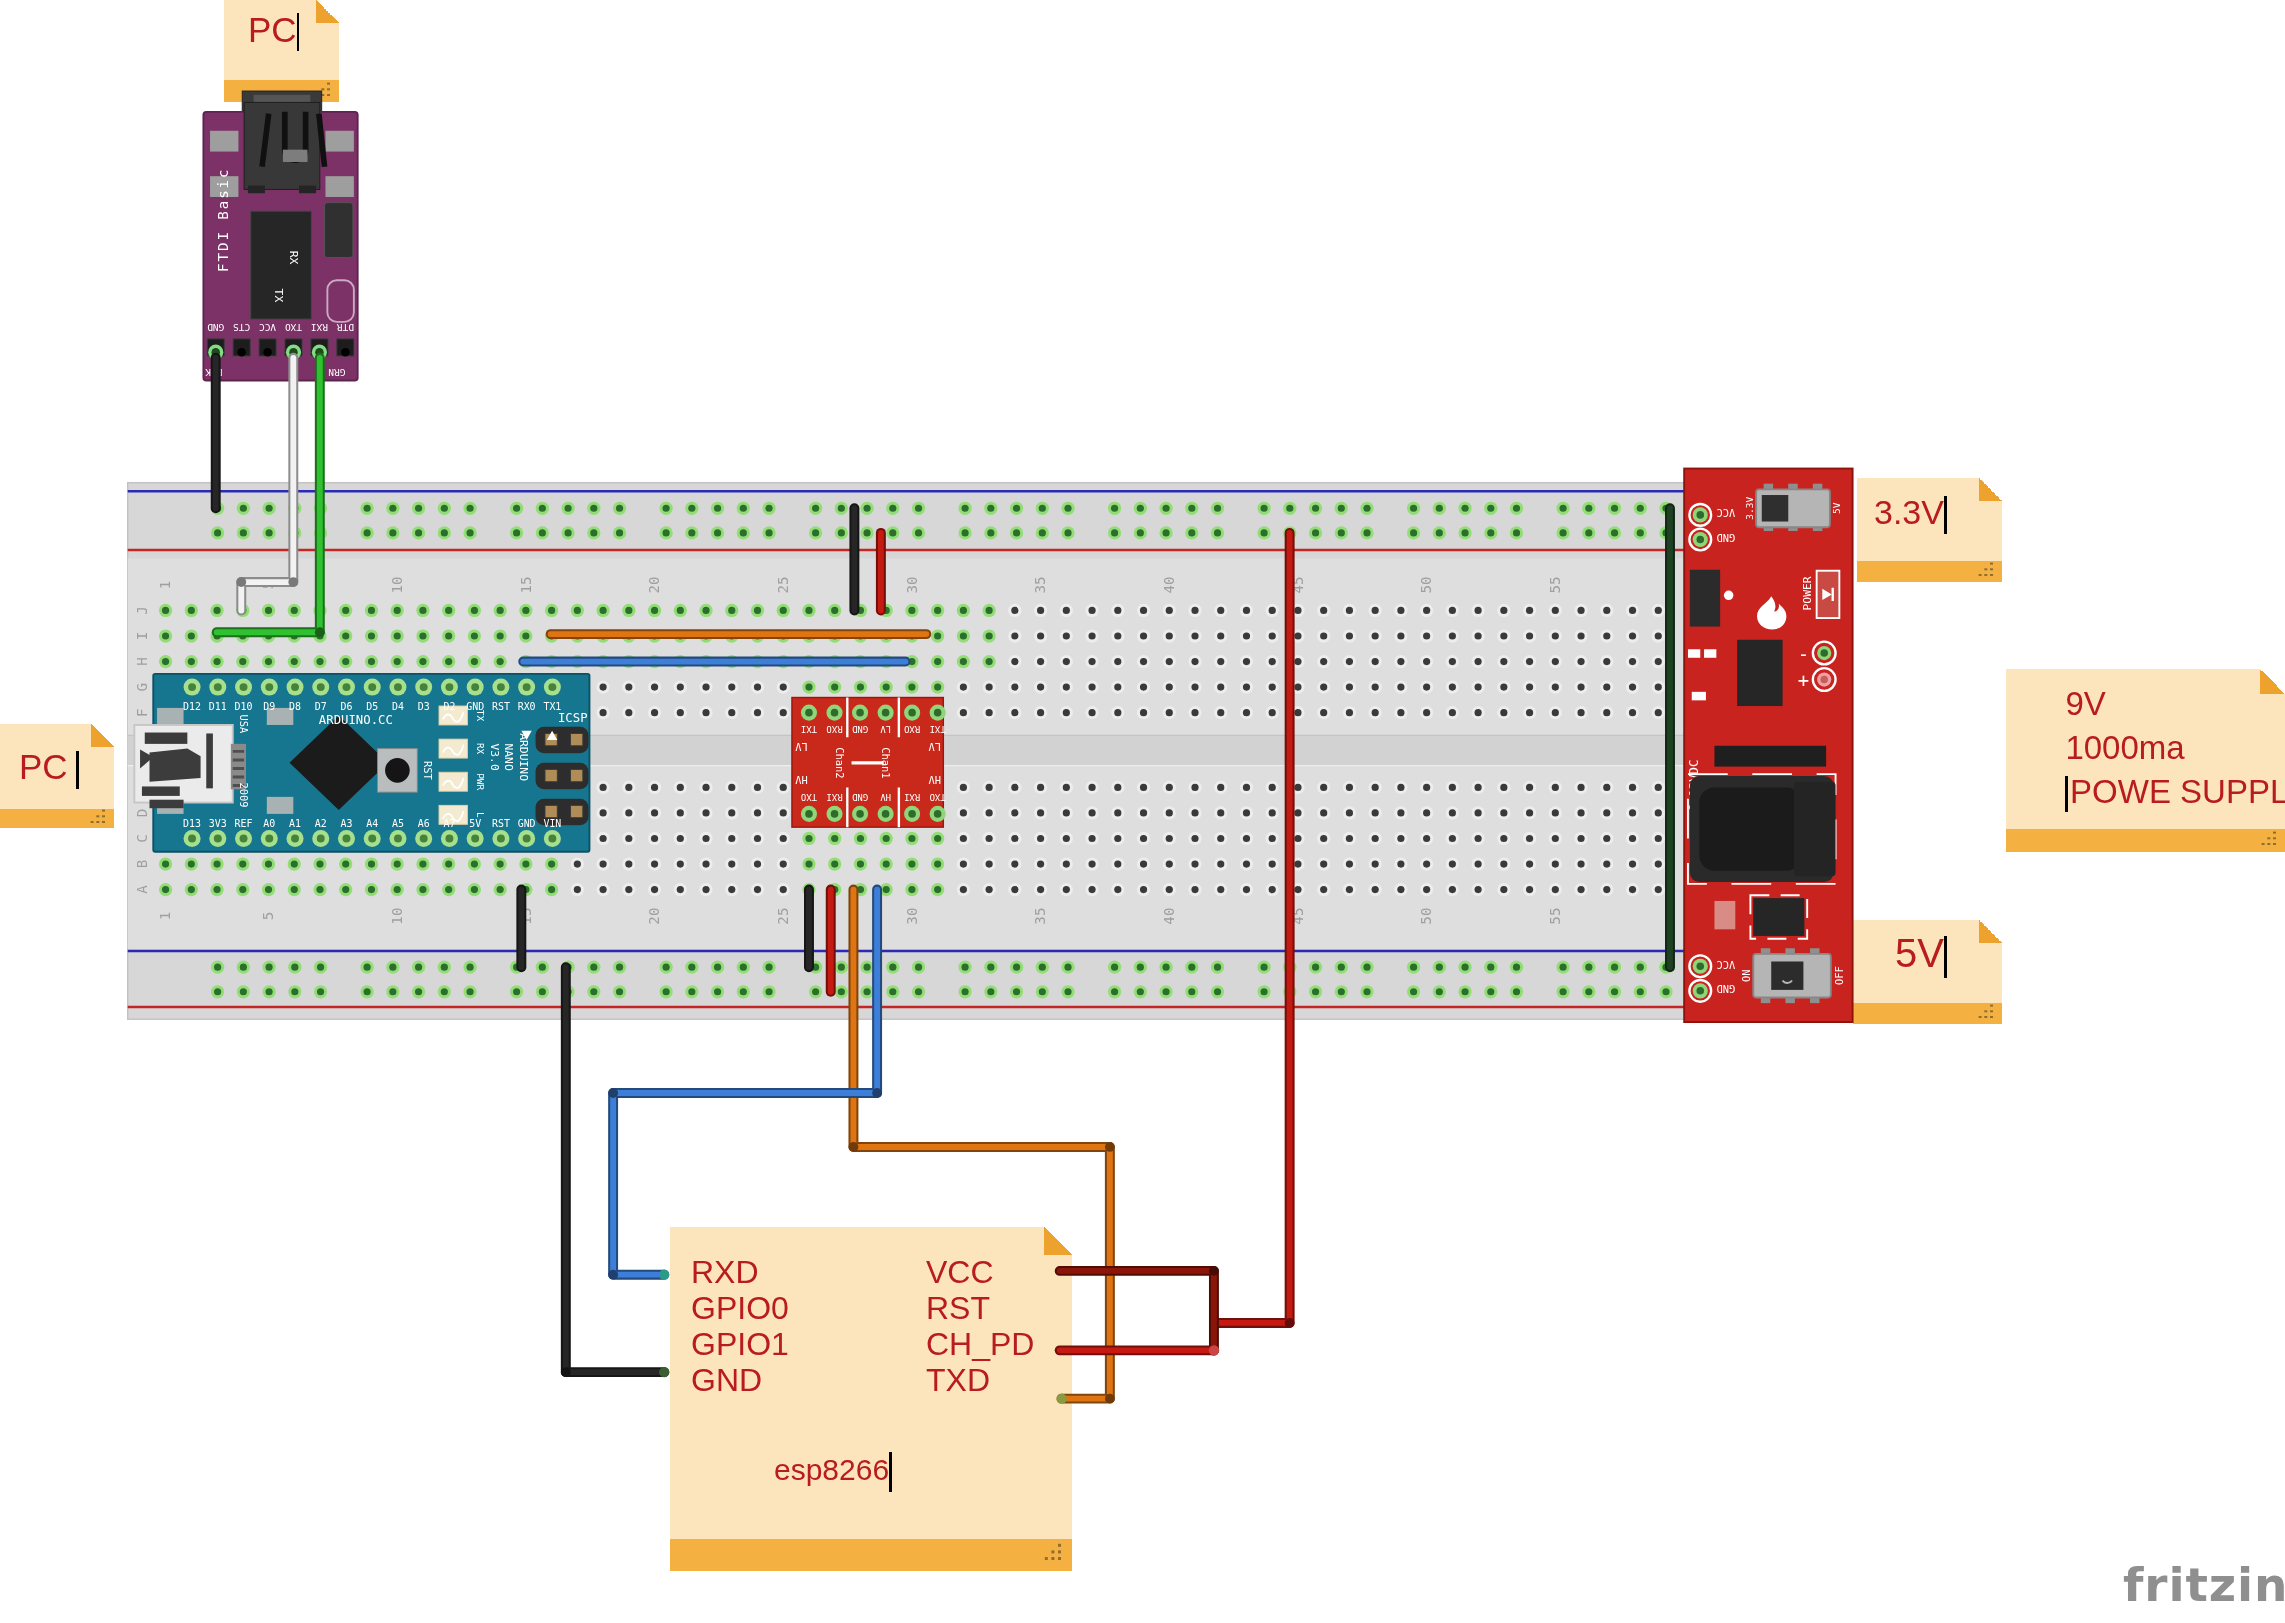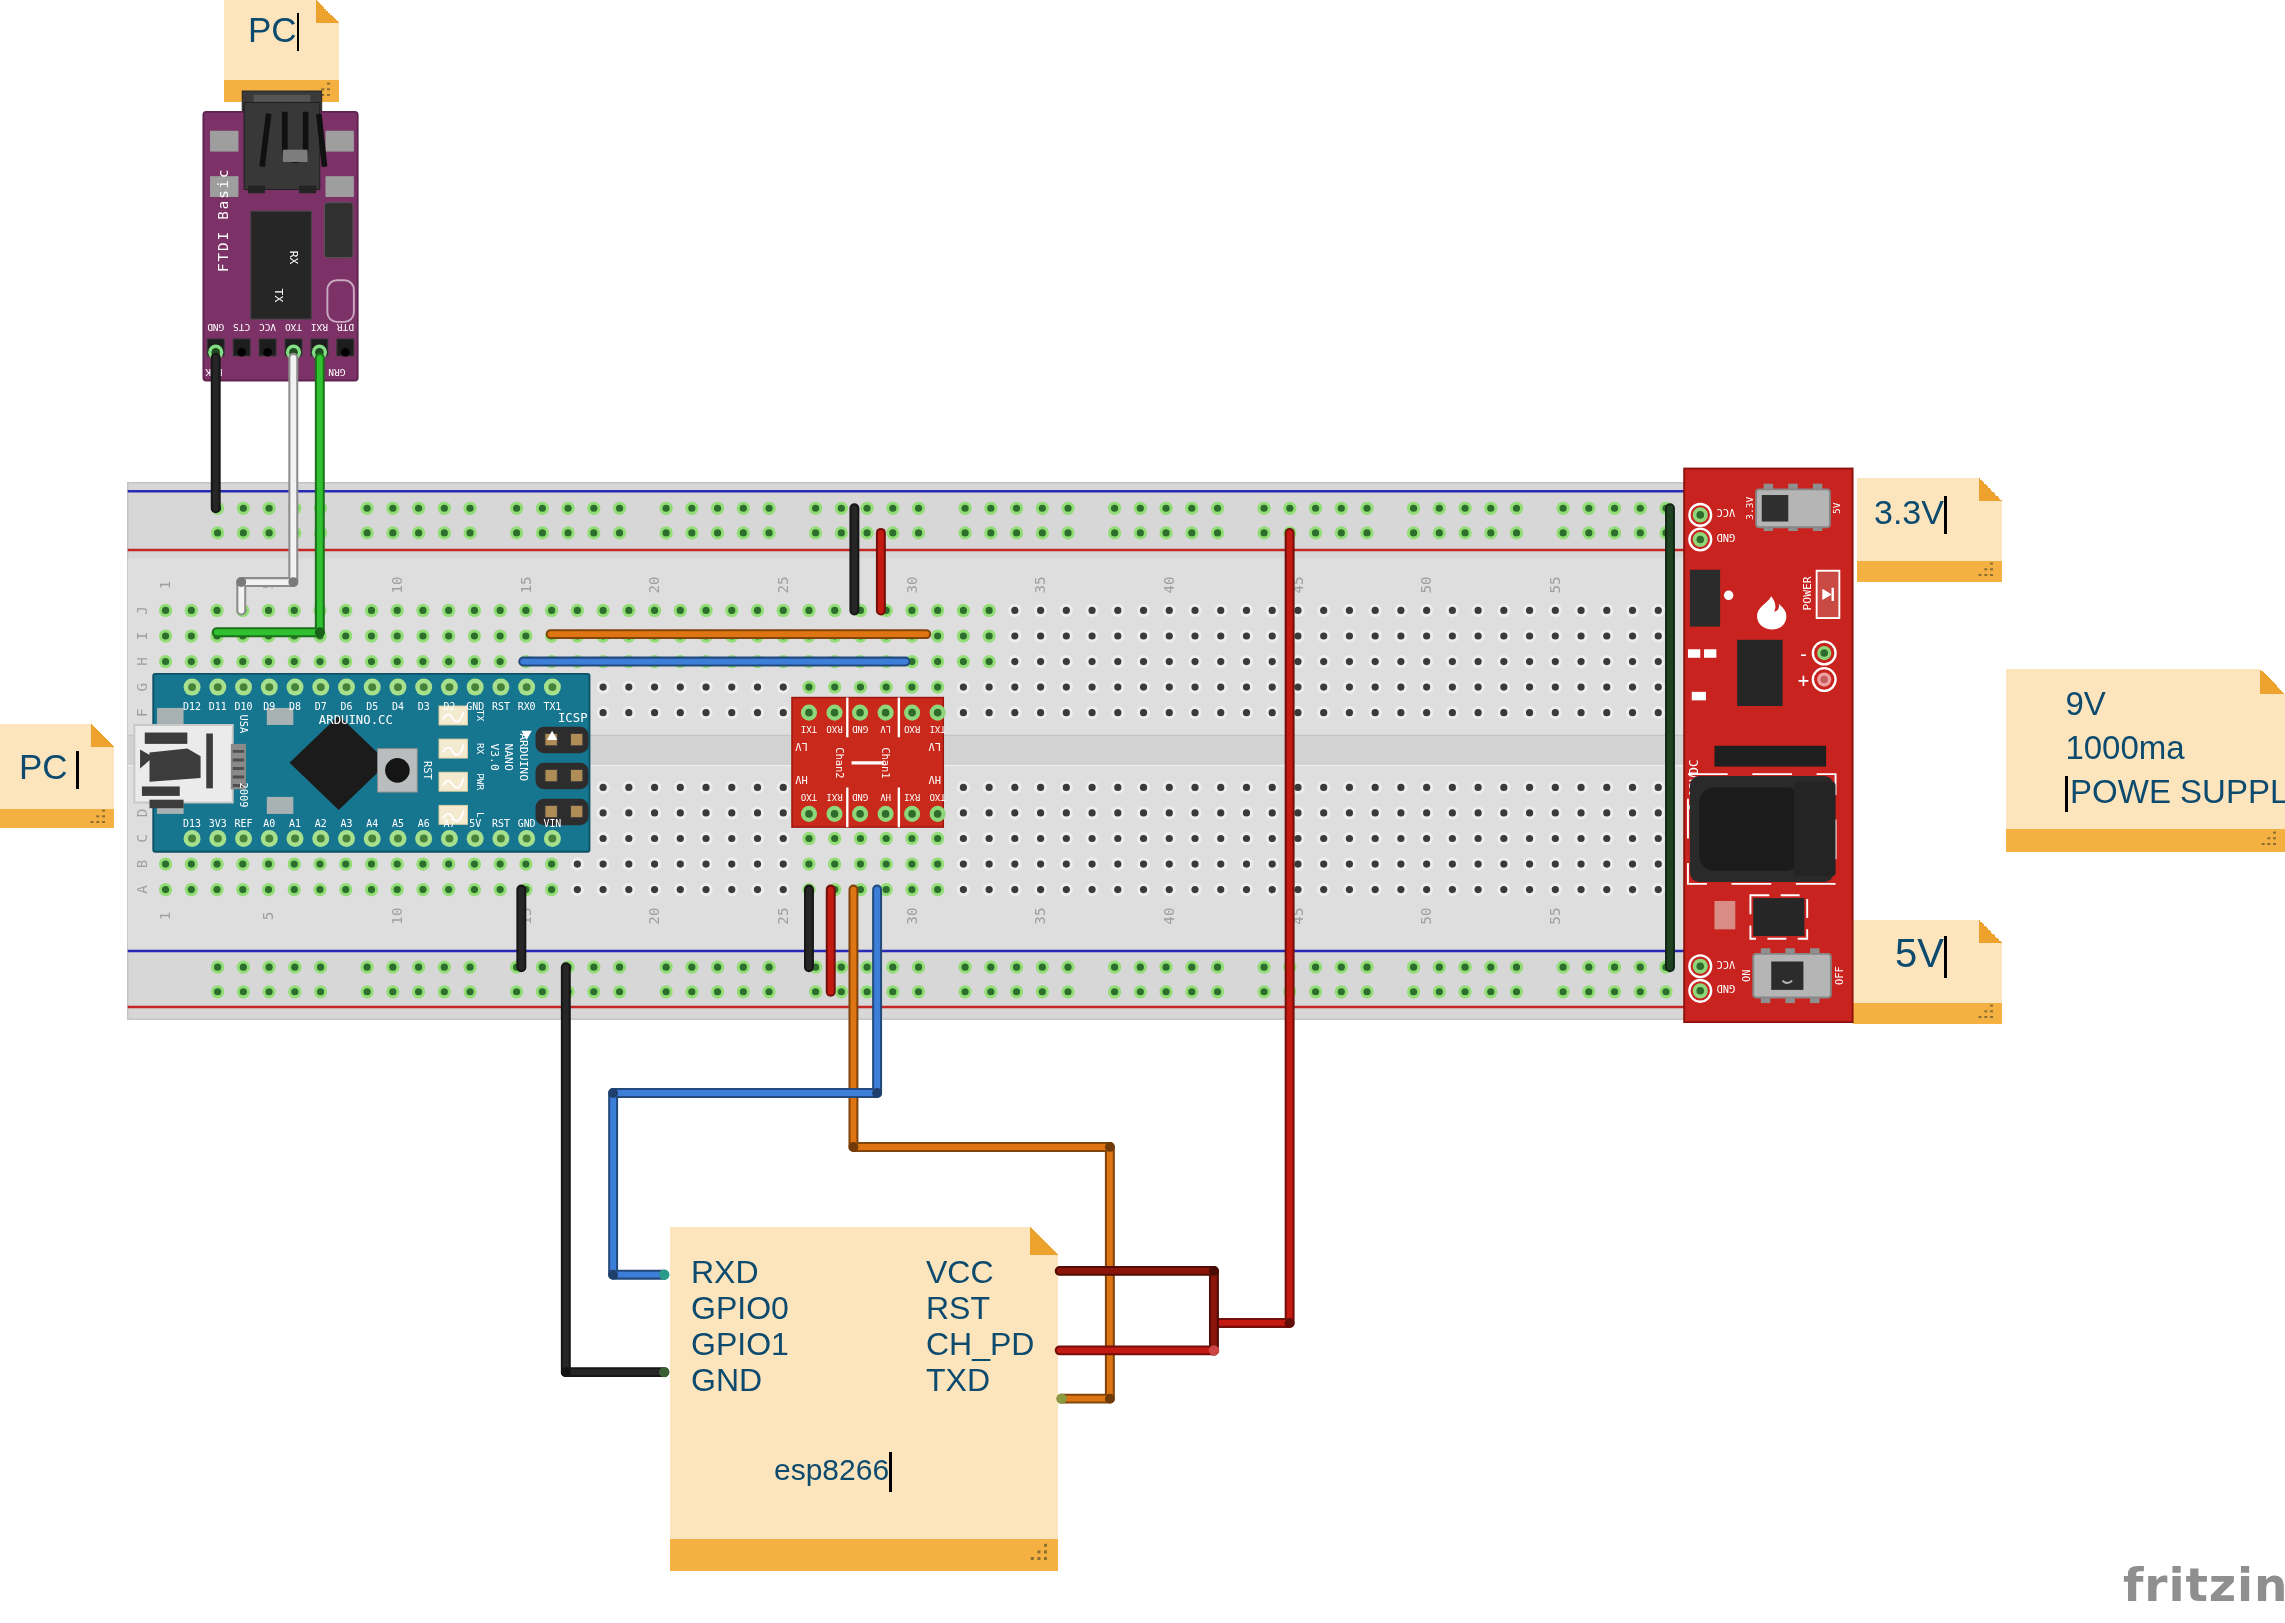--- a/index.html
+++ b/index.html
@@ -2,21 +2,21 @@
 <html style="font-size:15px"><head>
 <meta charset="utf-8">
 <style>
   html,body{margin:0;padding:0;background:#fff;}
   #stage{position:relative;width:2285px;height:1624px;background:#fff;overflow:hidden;
          font-family:"Liberation Sans",sans-serif;}
   svg text{font-family:"DejaVu Sans Mono",monospace;}
   .bblbl{font-size:15px;fill:#9f9f9f;}
   .boardtxt{fill:#ffffff;}
   #scene{position:absolute;left:0;top:0;z-index:2;pointer-events:none;}
-  .note{position:absolute;background:#fce4bd;color:#0c4a6e;z-index:1;}
+  .note{position:absolute;background:#fce4bd;color:#b91c1c;z-index:1;}
   .note .fold{position:absolute;top:0;right:0;background:linear-gradient(225deg,#ffffff 0 50%,#eda22e 50% 100%);}
   .note .strip{position:absolute;left:0;right:0;bottom:0;background:#f4b041;}
   .note .grip{position:absolute;width:2.8px;height:2.8px;background:#8d7031;}
   .cursor{display:inline-block;width:2.8px;background:#000;vertical-align:middle;}
   .ntxt{position:absolute;white-space:nowrap;}
   #watermark{position:absolute;z-index:3;color:#8f8f8f;font-weight:bold;
              font-family:"DejaVu Sans",sans-serif;font-size:47px;letter-spacing:0.9px;}
   .pinline{height:36px;line-height:36px;font-size:32px;}
 </style>
 </head>
@@ -56,21 +56,21 @@
     </div>
   </div>
 
   <div class="note" style="left:1853px;top:920px;width:149px;height:104px;">
     <div class="fold" style="width:23px;height:23px;"></div>
     <div class="strip" style="height:21px;"></div>
     <div class="grip" style="right:9.5px;bottom:5.7px;box-shadow:0 0 0 0 #8d7031,-5.7px 0 0 #8d7031,-11.4px 0 0 #8d7031,0 -5.7px 0 #8d7031,-5.7px -5.7px 0 #8d7031,0 -11.4px 0 #8d7031;"></div>
     <div class="ntxt" style="left:42px;top:11.4px;font-size:40px;"><span>5V</span><span class="cursor" style="height:42px;"></span></div>
   </div>
 
-  <div class="note" style="left:670px;top:1227px;width:388px;height:344px;">
+  <div class="note" style="left:670px;top:1227px;width:388px;height:344px;padding-left:14px;">
     <div class="fold" style="width:28px;height:28px;"></div>
     <div class="strip" style="height:32px;"></div>
     <div class="grip" style="right:11.4px;bottom:11.4px;box-shadow:0 0 0 0 #8d7031,-6.6px 0 0 #8d7031,-13.2px 0 0 #8d7031,0 -6.6px 0 #8d7031,-6.6px -6.6px 0 #8d7031,0 -13.2px 0 #8d7031;"></div>
     <div id="esp-left" class="ntxt" style="left:21px;top:26.5px;">
         <div class="pinline">RXD</div>
         <div class="pinline">GPIO0</div>
         <div class="pinline">GPIO1</div>
         <div class="pinline">GND</div>
       </div>
     <div id="esp-right" class="ntxt" style="left:256px;top:26.5px;">

